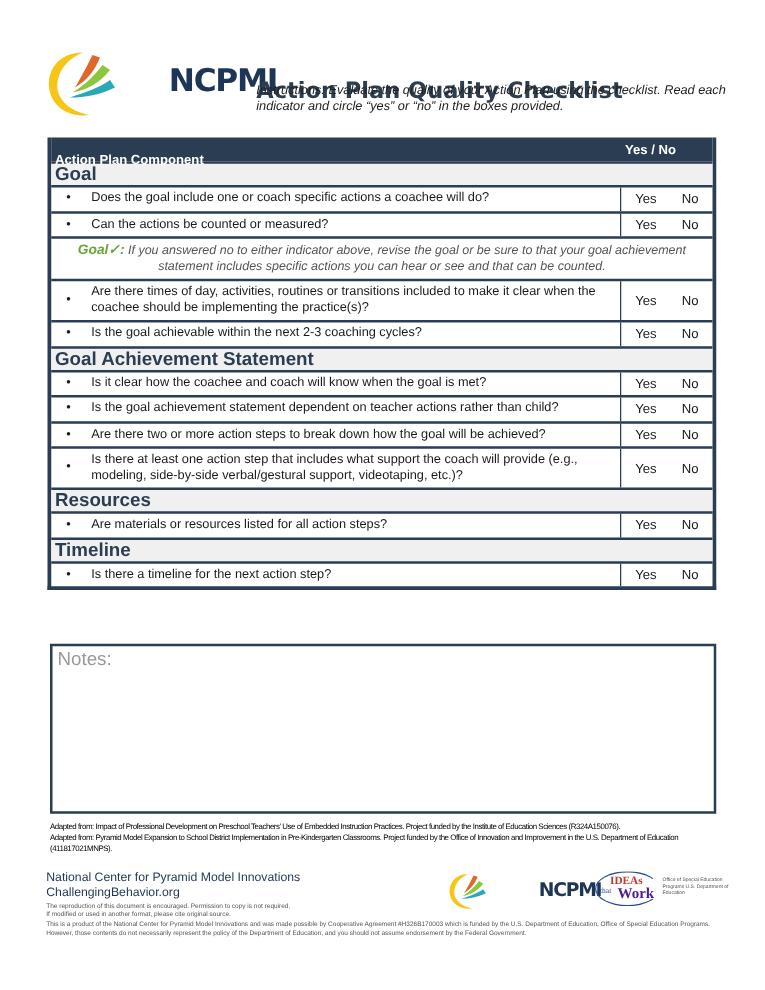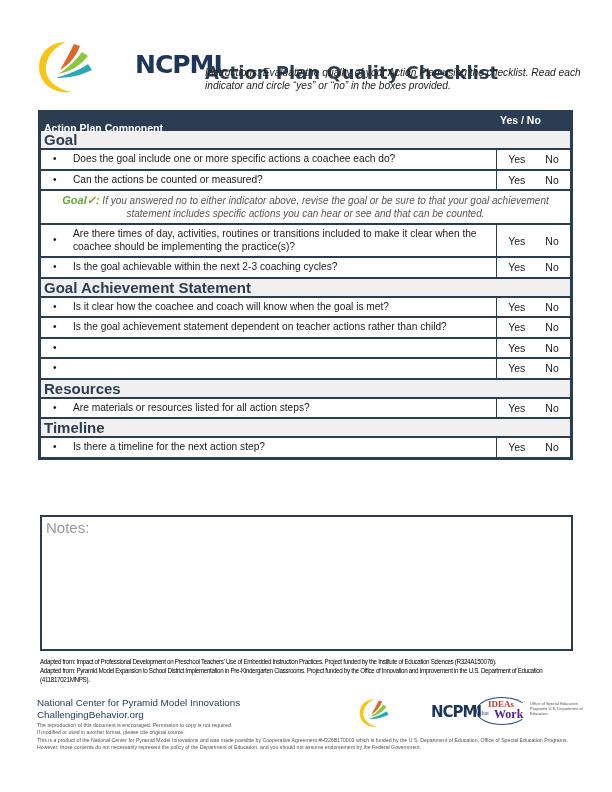--- a/index.html
+++ b/index.html
@@ -60,21 +60,21 @@
 <div class="checklist">
   <div class="row header">
     <span class="c1">Action Plan Component</span>
     <span class="c2">Yes / No</span>
   </div>
 
   <div class="row section">Goal</div>
   <div class="row item">
     <div class="c1">
         <span class="bullet">•</span>
-        <span>Does the goal include one or more specific actions a coachee each do?</span>
+        <span>Does the goal include one or coach specific actions a coachee will do?</span>
       </div>
     <div class="c2">
         <span>Yes</span>
         <span>No</span>
       </div>
   </div>
   <div class="row item">
     <div class="c1">
         <span class="bullet">•</span>
         <span>Can the actions be counted or measured?</span>
@@ -126,29 +126,31 @@
       </div>
     <div class="c2">
         <span>Yes</span>
         <span>No</span>
       </div>
   </div>
 
   <div class="row item">
     <div class="c1">
         <span class="bullet">•</span>
-      </div>
-    <div class="c2">
-        <span>Yes</span>
-        <span>No</span>
-      </div>
-  </div>
-  <div class="row item">
-    <div class="c1">
-        <span class="bullet">•</span>
+        <span>Are there two or more action steps to break down how the goal will be achieved?</span>
+      </div>
+    <div class="c2">
+        <span>Yes</span>
+        <span>No</span>
+      </div>
+  </div>
+  <div class="row item">
+    <div class="c1">
+        <span class="bullet">•</span>
+        <span>Is there at least one action step that includes what support the coach will provide (e.g., modeling, side-by-side verbal/gestural support, videotaping, etc.)?</span>
       </div>
     <div class="c2">
         <span>Yes</span>
         <span>No</span>
       </div>
   </div>
 
   <div class="row section">Resources</div>
   <div class="row item">
     <div class="c1">

